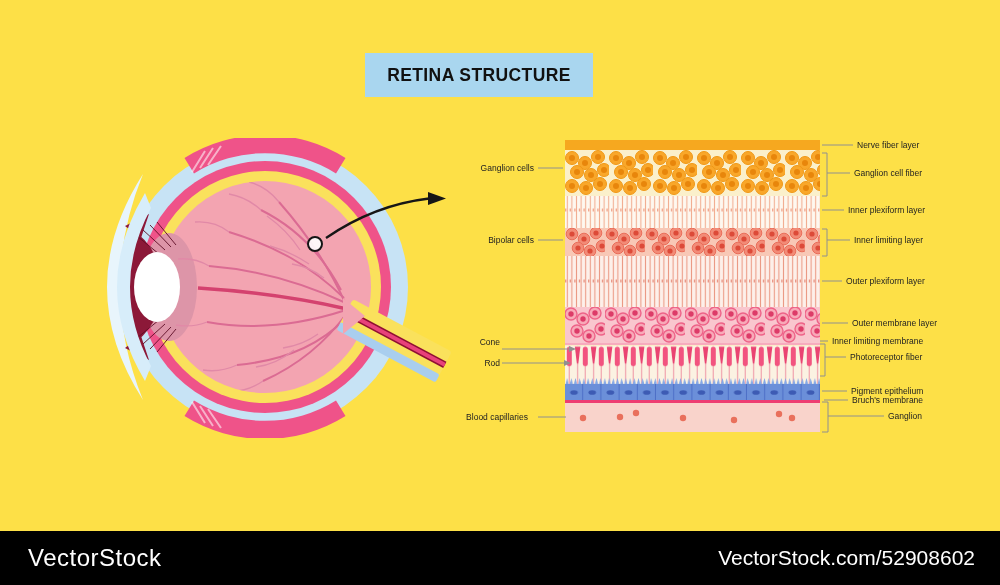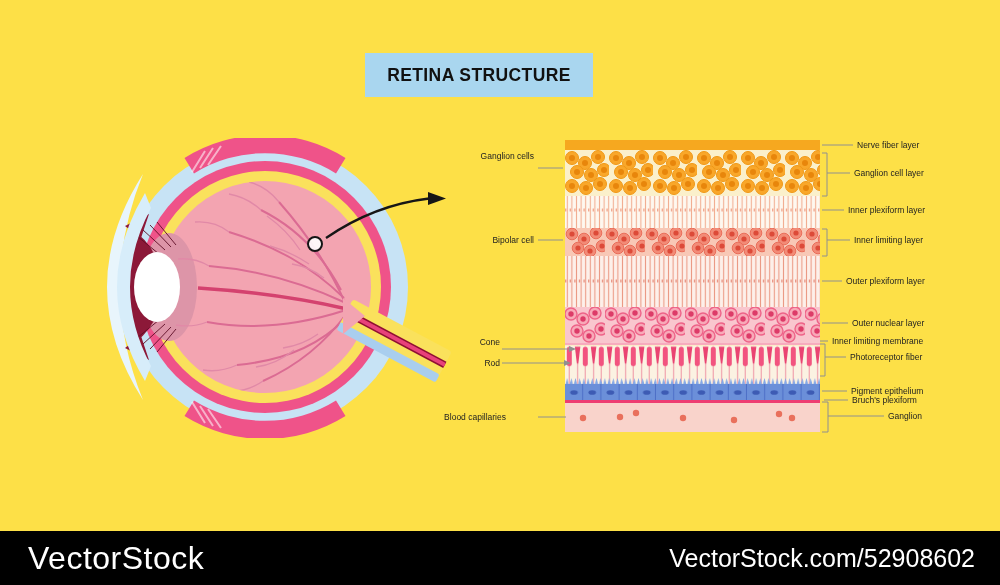--- a/index.html
+++ b/index.html
@@ -8,22 +8,22 @@
   .title-box{position:absolute;left:365px;top:53px;width:228px;height:44px;background:#A9D6EF;
              display:flex;align-items:center;justify-content:center;}
   .title-box span{font-size:17.5px;font-weight:700;color:#111;letter-spacing:.4px;}
   .lbl{position:absolute;font-size:8.5px;color:#222;line-height:1;white-space:nowrap;
        transform:translateY(-50%);text-align:center;}
   .lbl-l{text-align:right;}
   svg{position:absolute;}
   #overlay{left:0;top:0;pointer-events:none;}
   .footer{position:absolute;left:0;top:531px;width:1000px;height:54px;background:#000;
           display:flex;align-items:center;}
-  .footer .brand{position:absolute;left:28px;color:#fff;font-size:32px;letter-spacing:.5px;}
-  .footer .url{position:absolute;right:25px;color:#fff;font-size:25px;}
+  .footer .brand{position:absolute;left:28px;color:#fff;font-size:24px;letter-spacing:.5px;}
+  .footer .url{position:absolute;right:25px;color:#fff;font-size:21px;}
 </style>
 </head>
 <body>
 
 <div id="canvas">
 
   <div class="title-box">
     <span>RETINA STRUCTURE</span>
   </div>
 
@@ -243,36 +243,36 @@
     <g fill="#909090">
       <polygon points="569,346 576,349 569,352"></polygon>
       <polygon points="564,360 571,363 564,366"></polygon>
     </g>
     <g>
       <path d="M326,238 Q374,205 429,198.5" stroke="#161616" stroke-width="2.3" fill="none"></path>
       <polygon points="428,192 446,198.5 428,205" fill="#161616"></polygon>
     </g>
   </svg>
 
-  <div class="lbl lbl-l" style="right:466px;top:156px">Ganglion cells</div>
-  <div class="lbl lbl-l" style="right:466px;top:240px">Bipolar cell</div>
+  <div class="lbl lbl-l" style="right:466px;top:168px">Ganglion cells</div>
+  <div class="lbl lbl-l" style="right:466px;top:240px">Bipolar cells</div>
   <div class="lbl lbl-l" style="right:500px;top:342px">Cone</div>
   <div class="lbl lbl-l" style="right:500px;top:363px">Rod</div>
-  <div class="lbl lbl-l" style="right:494px;top:417px">Blood capillaries</div>
+  <div class="lbl lbl-l" style="right:472px;top:417px">Blood capillaries</div>
 
   <div class="lbl" style="left:857px;top:145px">Nerve fiber layer</div>
-  <div class="lbl" style="left:854px;top:173px">Ganglion cell layer</div>
+  <div class="lbl" style="left:854px;top:173px">Ganglion cell fiber</div>
   <div class="lbl" style="left:848px;top:210px">Inner plexiform layer</div>
   <div class="lbl" style="left:854px;top:240px">Inner limiting layer</div>
   <div class="lbl" style="left:846px;top:281px">Outer plexiform layer</div>
-  <div class="lbl" style="left:852px;top:323px">Outer nuclear layer</div>
+  <div class="lbl" style="left:852px;top:323px">Outer membrane layer</div>
   <div class="lbl" style="left:832px;top:341px">Inner limiting membrane</div>
   <div class="lbl" style="left:850px;top:357px">Photoreceptor fiber</div>
   <div class="lbl" style="left:851px;top:391px">Pigment epithelium</div>
-  <div class="lbl" style="left:852px;top:400px">Bruch's plexiform</div>
+  <div class="lbl" style="left:852px;top:400px">Bruch's membrane</div>
   <div class="lbl" style="left:888px;top:416px">Ganglion</div>
 
   <div class="footer">
     <span class="brand">VectorStock</span>
     <span class="url">VectorStock.com/52908602</span>
   </div>
 
 </div>
 
 </body></html>

